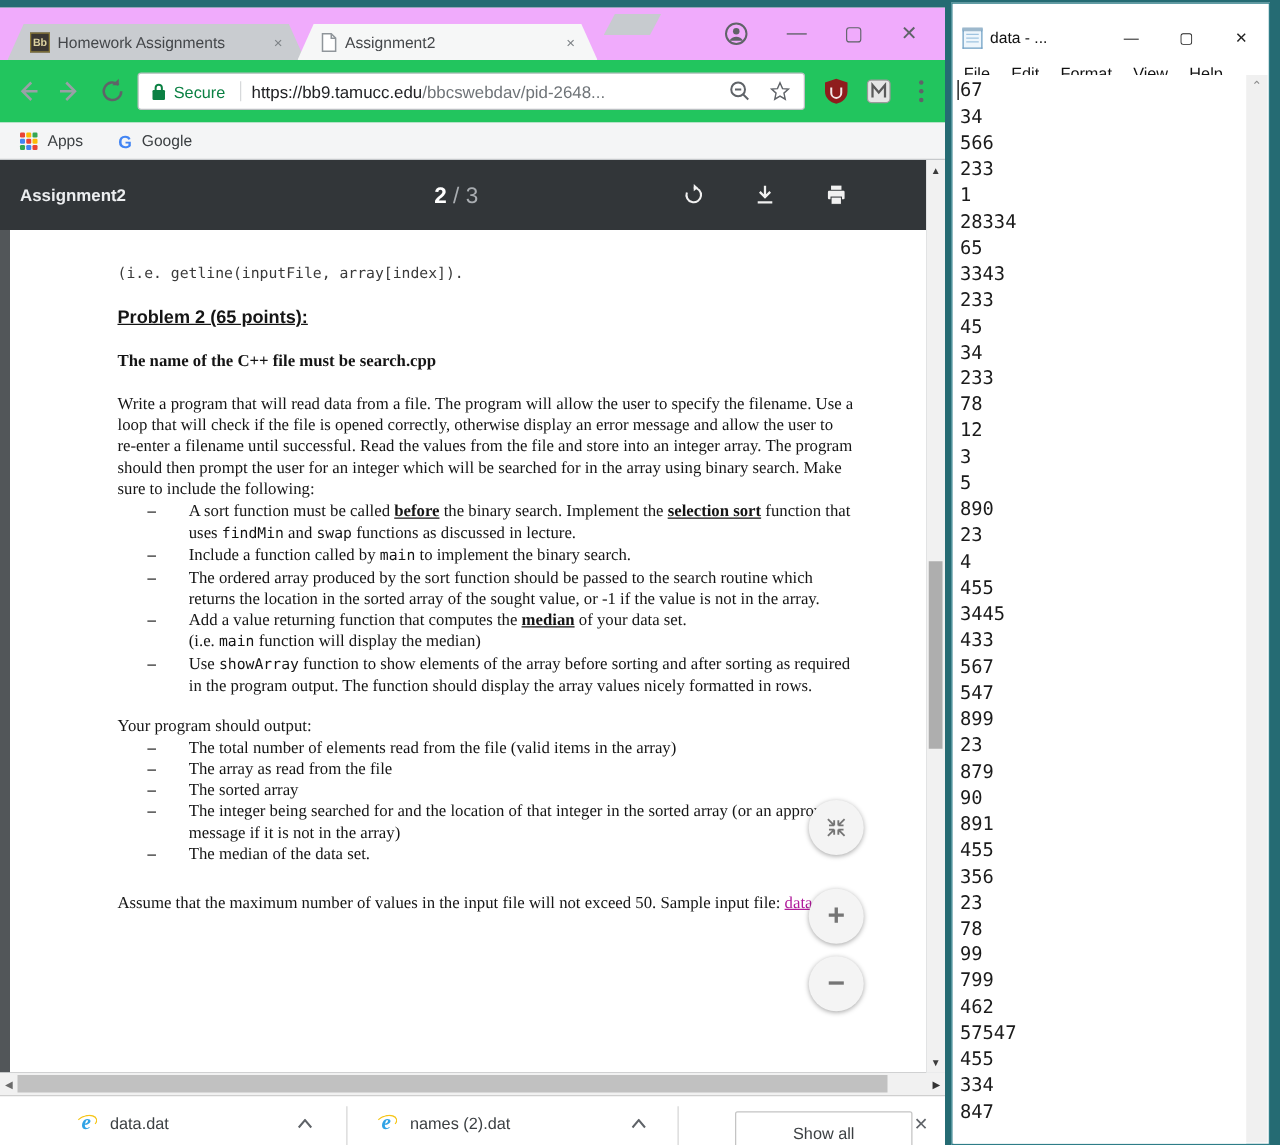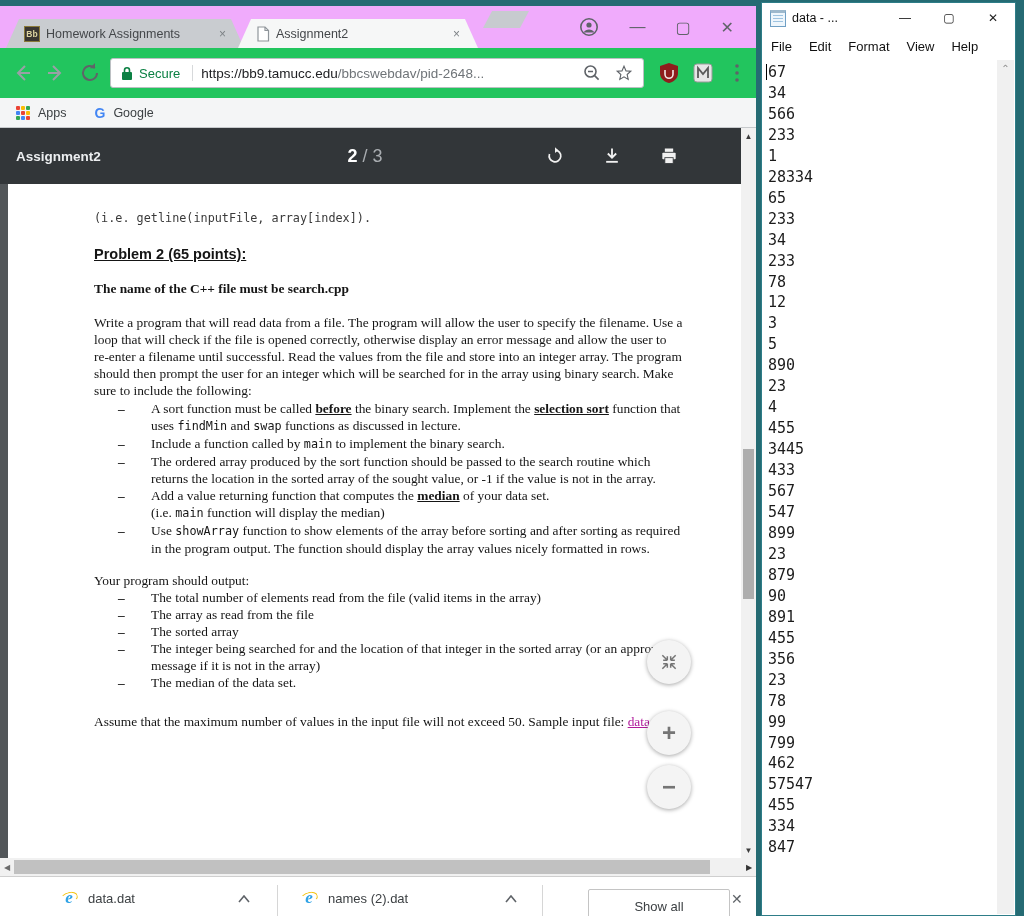--- a/index.html
+++ b/index.html
@@ -81,21 +81,21 @@
   .ie-ic:after{content:"";position:absolute;left:1px;top:3px;width:15px;height:9px;border:1.5px solid #f5c518;
         border-bottom-color:transparent;border-left-color:transparent;border-radius:50%;transform:rotate(-14deg);}
   .dl-chev{color:#5f6368;}
   .dl-sep{position:absolute;top:8px;width:1px;height:32px;background:#d6d6d6;}
   .showall{position:absolute;left:588px;top:12px;width:140px;height:32px;background:#fff;border:1px solid #c4c4c4;
         border-radius:2px;font-size:13px;color:#3c4043;display:flex;align-items:center;justify-content:center;}
   .dl-close{position:absolute;left:731px;top:14px;color:#5f6368;font-size:14px;}
   
   .notepad{position:absolute;left:761px;top:2px;width:255px;height:914px;background:#fff;
         border:1px solid #2e7d88;box-sizing:border-box;overflow:hidden;}
-  .np-title{height:30px;display:flex;align-items:center;padding-left:8px;}
+  .np-title{height:30px;display:flex;align-items:center;padding-left:8px;margin-top:12px;}
   .np-title .t{font-size:12.5px;color:#111;margin-left:6px;flex:1;}
   .np-ctl{width:44px;text-align:center;color:#222;font-size:12px;}
   .np-menu{height:26px;display:flex;gap:17px;padding-left:9px;align-items:center;font-size:13px;color:#111;}
   .np-body{position:absolute;left:1px;top:57px;right:18px;bottom:0;background:#fff;overflow:hidden;
         font-family:"DejaVu Sans Mono",monospace;font-size:15px;line-height:20.95px;color:#1b1b1b;padding:2px 0 0 5px;}
   .np-caret{position:absolute;left:4px;top:61px;width:1px;height:16px;background:#000;}
   .np-scroll{position:absolute;right:1px;top:57px;width:17px;bottom:1px;background:#f0f0f0;}
   .np-arr{position:absolute;left:0;width:17px;height:17px;display:flex;align-items:center;justify-content:center;color:#8a8a8a;font-size:10px;}
   .npad-ic{width:16px;height:17px;background:#eef6fc;border:1px solid #6f9fc4;border-top:3px solid #9db8cc;box-sizing:border-box;position:relative;}
   .npad-ic:before{content:"";position:absolute;left:2px;top:2px;right:2px;height:1px;background:#9ec3e0;box-shadow:0 3px 0 #9ec3e0,0 6px 0 #9ec3e0;}
@@ -337,21 +337,23 @@
     <span>Help</span>
   </div>
   <div class="np-body">
       <div class="np-line">67</div>
       <div class="np-line">34</div>
       <div class="np-line">566</div>
       <div class="np-line">233</div>
       <div class="np-line">1</div>
       <div class="np-line">28334</div>
       <div class="np-line">65</div>
+      <div class="np-line">3343</div>
       <div class="np-line">233</div>
+      <div class="np-line">45</div>
       <div class="np-line">34</div>
       <div class="np-line">233</div>
       <div class="np-line">78</div>
       <div class="np-line">12</div>
       <div class="np-line">3</div>
       <div class="np-line">5</div>
       <div class="np-line">890</div>
       <div class="np-line">23</div>
       <div class="np-line">4</div>
       <div class="np-line">455</div>

